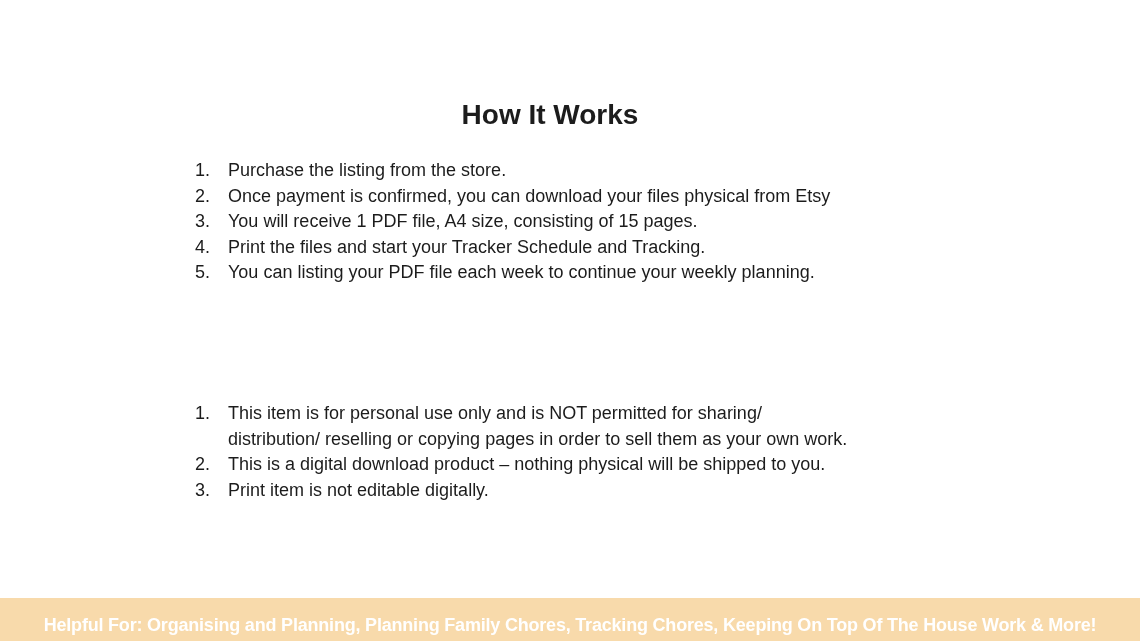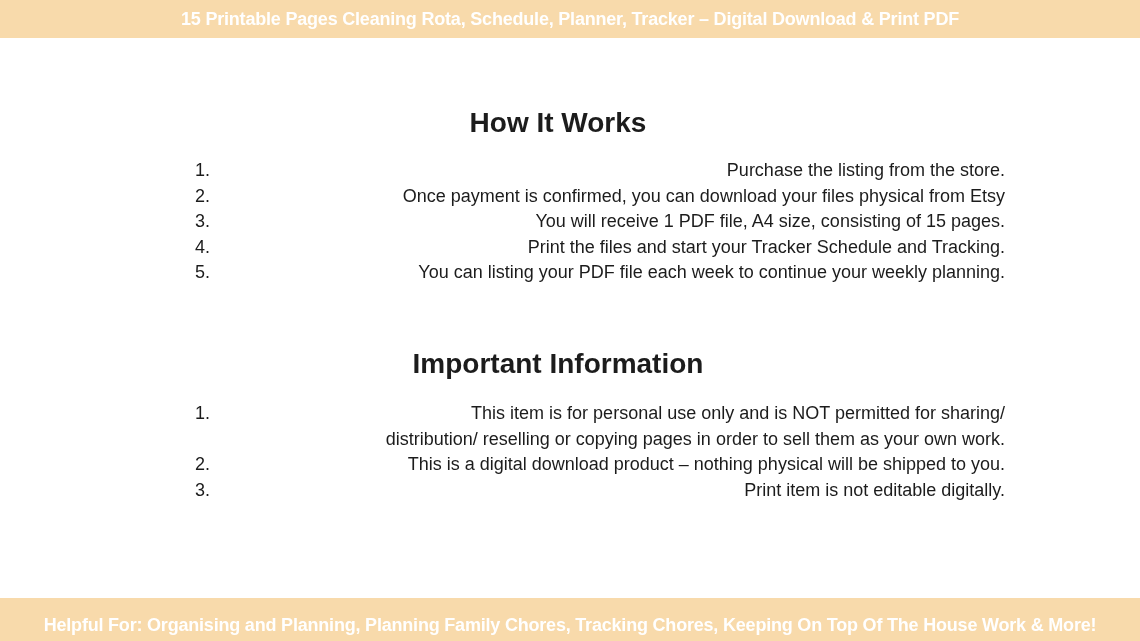--- a/index.html
+++ b/index.html
@@ -36,21 +36,21 @@
 
   .section-heading {
     position: absolute;
     left: 110px;
     width: 880px;
     text-align: center;
     font-size: 28px;
     font-weight: bold;
     color: var(--body-text, #1C1C1C);
     line-height: 1.1;
-    margin: 8px;
+    margin: 0;
   }
   #heading-how-it-works { top: 100px; }
   #heading-important-info { top: 341px; }
 
   .num-list {
     position: absolute;
     left: 195px;
     width: 810px;
     margin: 0;
     padding: 0;
@@ -65,31 +65,27 @@
     display: flex;
     align-items: flex-start;
   }
   .num-list .num {
     flex: 0 0 33px;
     width: 33px;
   }
   .num-list .txt {
     flex: 1 1 auto;
     white-space: pre-line;
-    text-align: right;
   }
 </style>
 </head>
 <body>
 
 <div id="page">
 
-  <div id="top-banner" class="banner">
-    <span class="banner-text">15 Printable Pages Cleaning Rota, Schedule, Planner, Tracker – Digital Download &amp; Print PDF</span>
-  </div>
 
   <h1 id="heading-how-it-works" class="section-heading">How It Works</h1>
 
   <ol id="list-how-it-works" class="num-list">
     <li>
       <span class="num">1.</span>
       <span class="txt">Purchase the listing from the store.</span>
     </li>
     <li>
       <span class="num">2.</span>
@@ -102,21 +98,20 @@
     <li>
       <span class="num">4.</span>
       <span class="txt">Print the files and start your Tracker Schedule and Tracking.</span>
     </li>
     <li>
       <span class="num">5.</span>
       <span class="txt">You can listing your PDF file each week to continue your weekly planning.</span>
     </li>
   </ol>
 
-  <h1 id="heading-important-info" class="section-heading">Important Information</h1>
 
   <ol id="list-important-info" class="num-list">
     <li>
       <span class="num">1.</span>
       <span class="txt">This item is for personal use only and is NOT permitted for sharing/
 distribution/ reselling or copying pages in order to sell them as your own work.</span>
     </li>
     <li>
       <span class="num">2.</span>
       <span class="txt">This is a digital download product – nothing physical will be shipped to you.</span>

